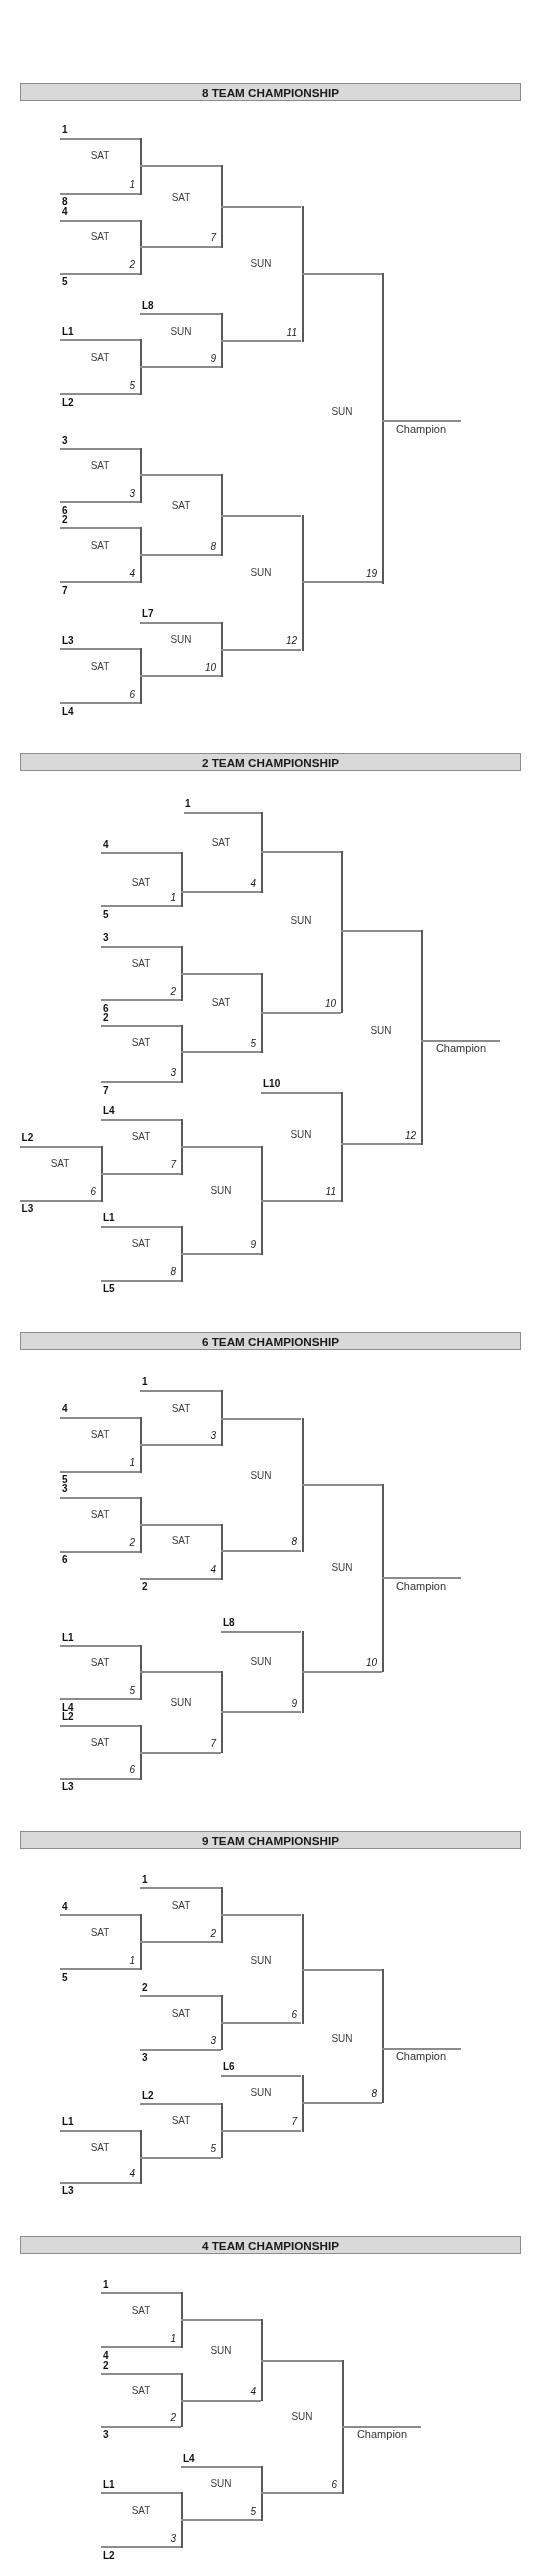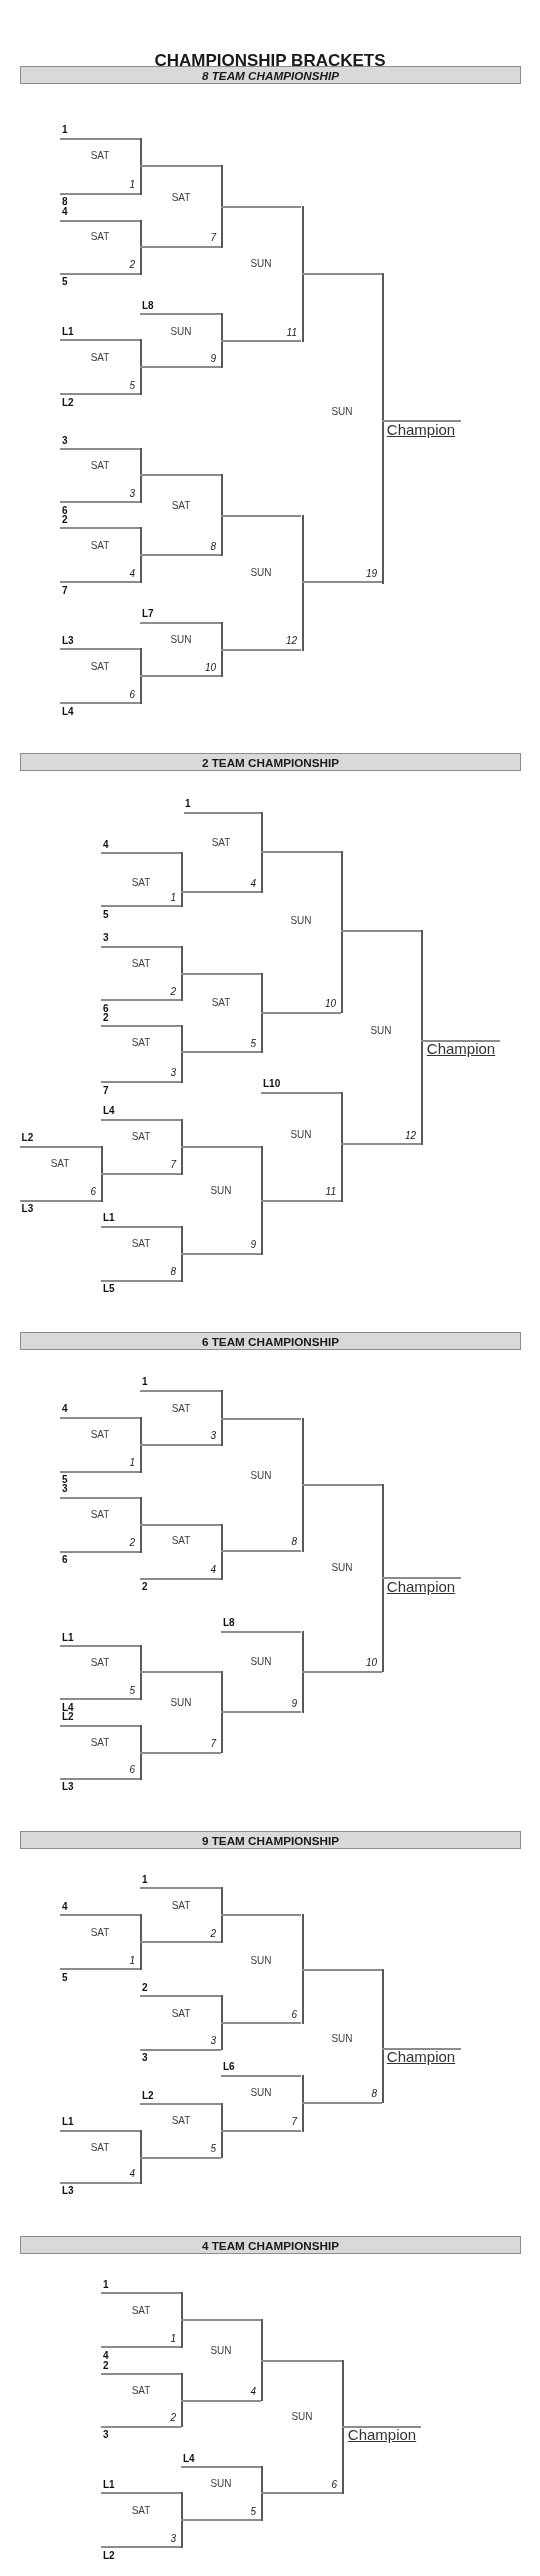--- a/index.html
+++ b/index.html
@@ -16,29 +16,28 @@
   .section-bar{position:absolute;left:20px;width:499px;height:16px;
         background:var(--bar_fill);border:0.9px solid var(--bar_border);
         display:flex;align-items:center;justify-content:center;
         font-size:11.7px;font-weight:bold;color:var(--text_dark);}
   .hline{position:absolute;height:1.8px;background:var(--line_color);}
   .vline{position:absolute;width:1.8px;background:var(--connector_color);}
   .seed{position:absolute;font-size:10px;font-weight:bold;color:#111;line-height:11.7px;}
   .day{position:absolute;font-size:10px;color:#3d3d3d;line-height:10.8px;transform:translateX(-50%);}
   .num{position:absolute;font-size:10px;font-style:italic;color:#1a1a1a;line-height:11.7px;
         width:31px;text-align:right;}
-  .champion{position:absolute;font-size:15px;color:#333;line-height:11.7px;transform:translateX(-50%);text-decoration:underline;}
+  .champion{position:absolute;font-size:11px;color:#333;line-height:11.7px;transform:translateX(-50%);}
 </style>
 </head>
 <body>
 
 <div id="page">
-  <div class="page-subtitle">CHAMPIONSHIP BRACKETS</div>
   <div id="brackets-root">
-      <div class="section-bar" style="top: 66px; font-style: italic;">8 TEAM CHAMPIONSHIP</div>
+      <div class="section-bar" style="top: 83px;">8 TEAM CHAMPIONSHIP</div>
       <div class="hline" style="left: 60px; top: 138px; width: 80px;"></div>
       <div class="seed" style="left: 62px; top: 124px;">1</div>
       <div class="hline" style="left: 60px; top: 193px; width: 80px;"></div>
       <div class="seed" style="left: 62px; top: 196px;">8</div>
       <div class="hline" style="left: 60px; top: 220px; width: 80px;"></div>
       <div class="seed" style="left: 62px; top: 206px;">4</div>
       <div class="hline" style="left: 60px; top: 273px; width: 80px;"></div>
       <div class="seed" style="left: 62px; top: 276px;">5</div>
       <div class="hline" style="left: 140px; top: 313px; width: 81px;"></div>
       <div class="seed" style="left: 142px; top: 300px;">L8</div>

